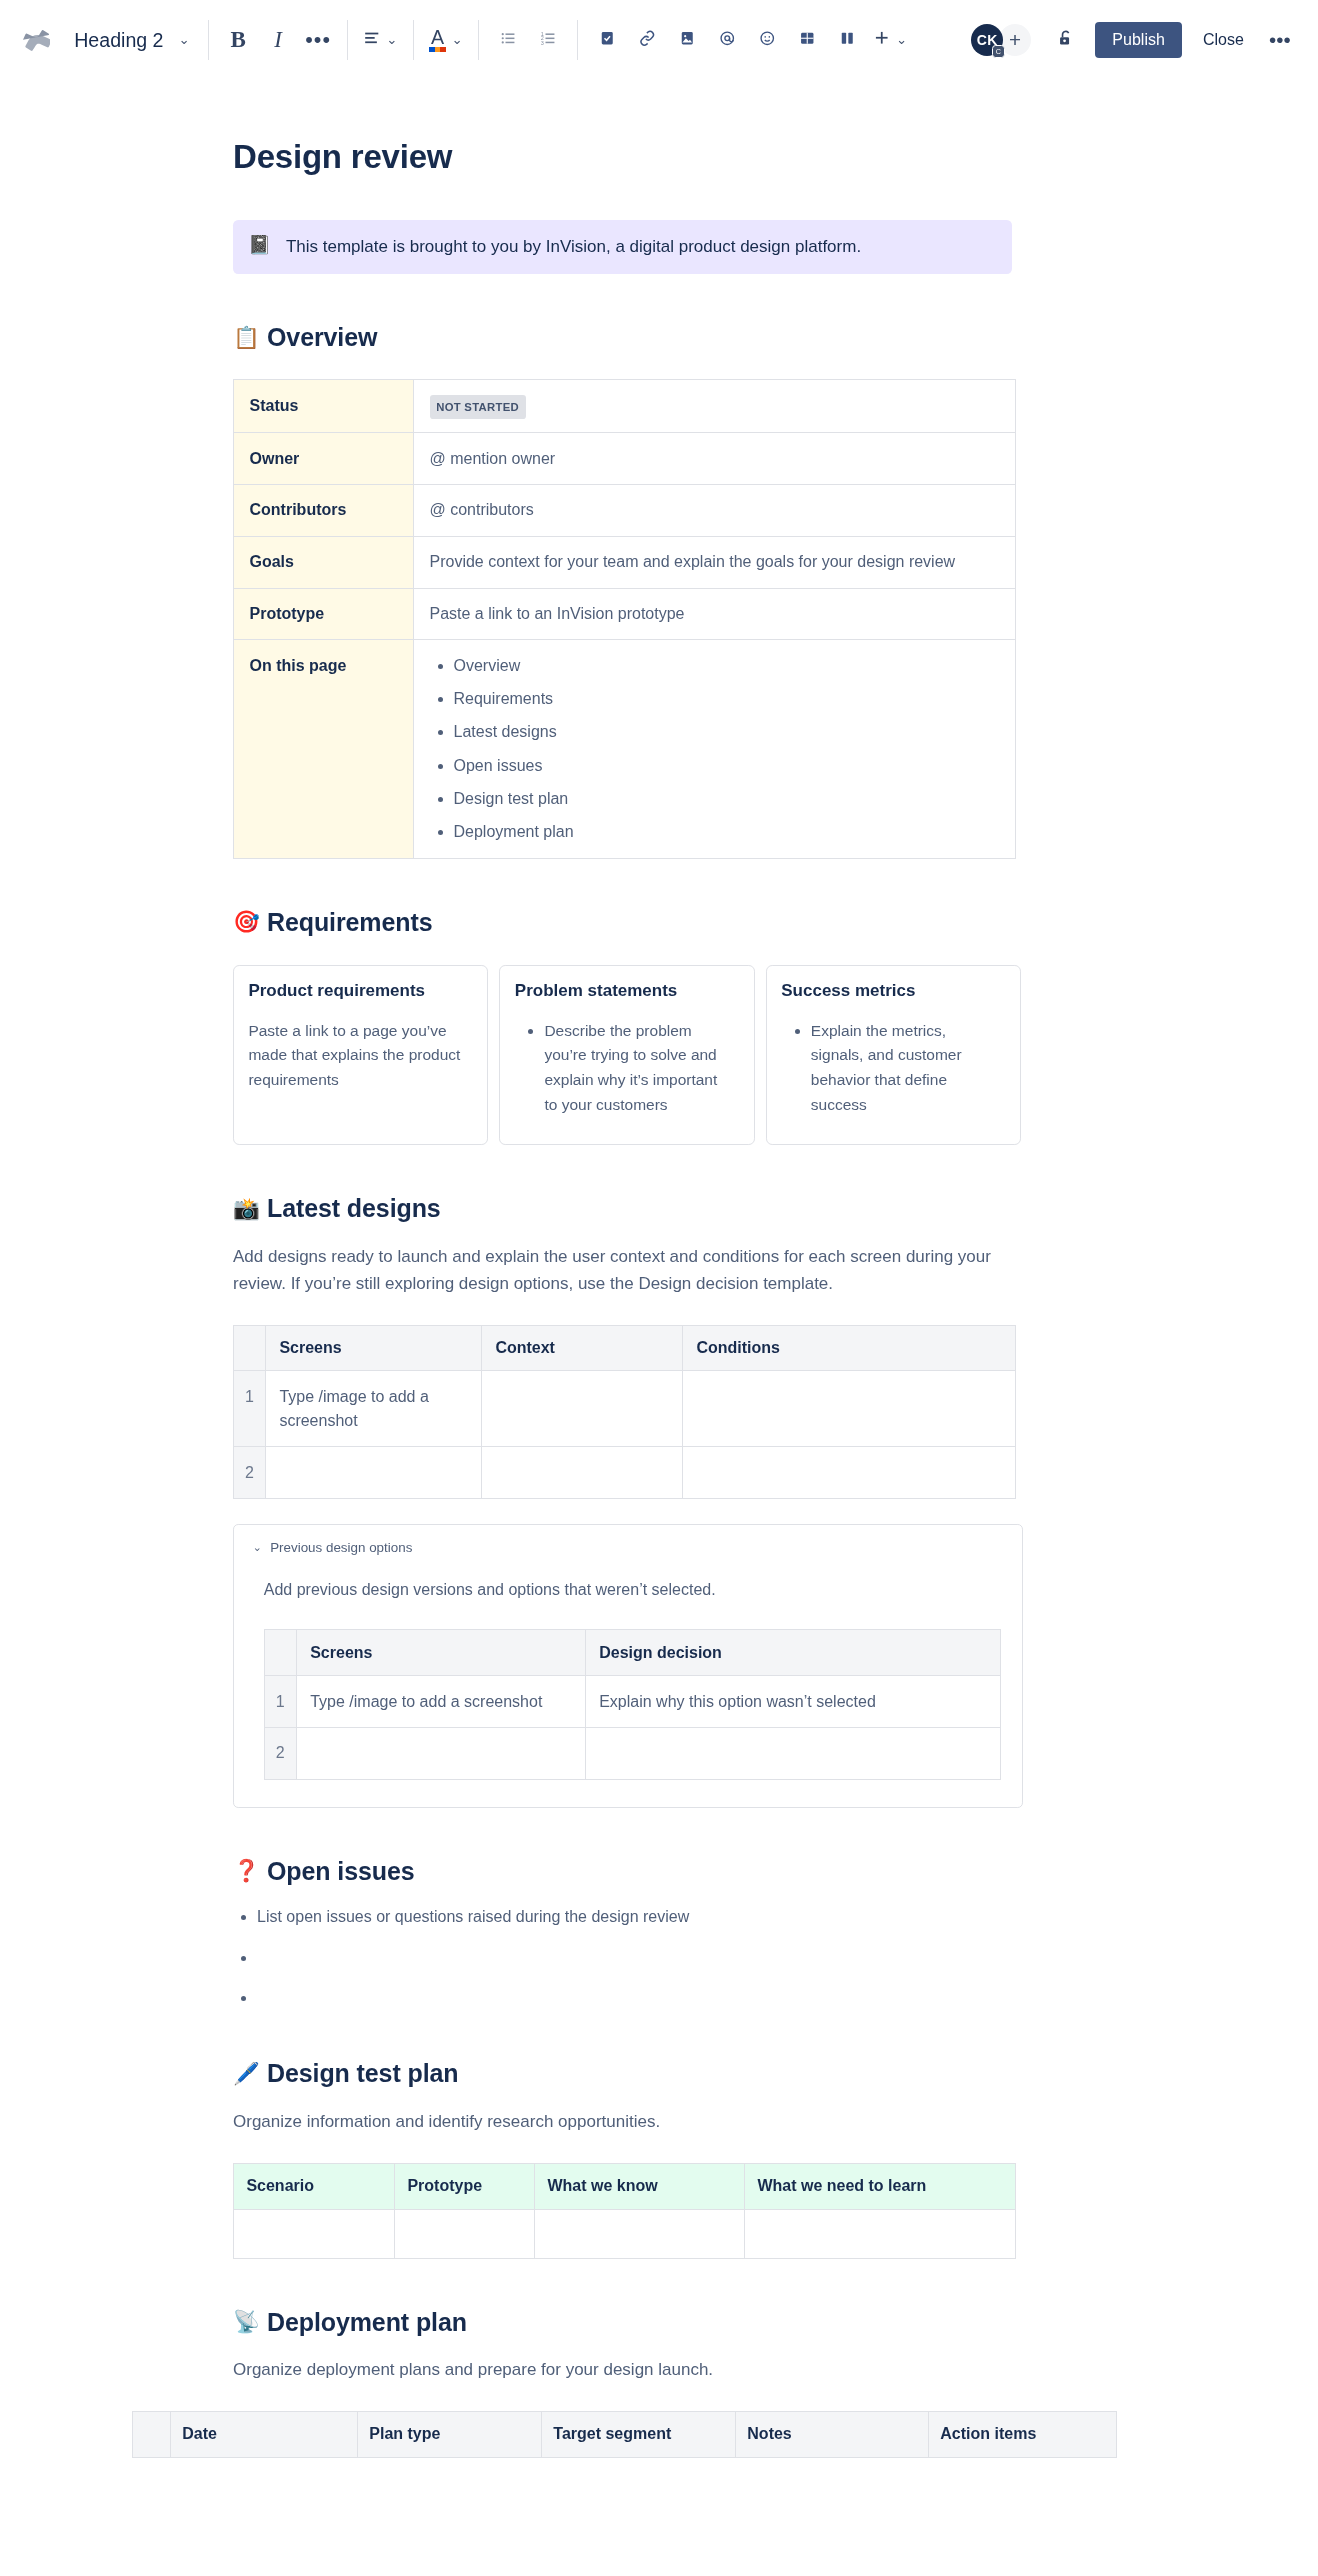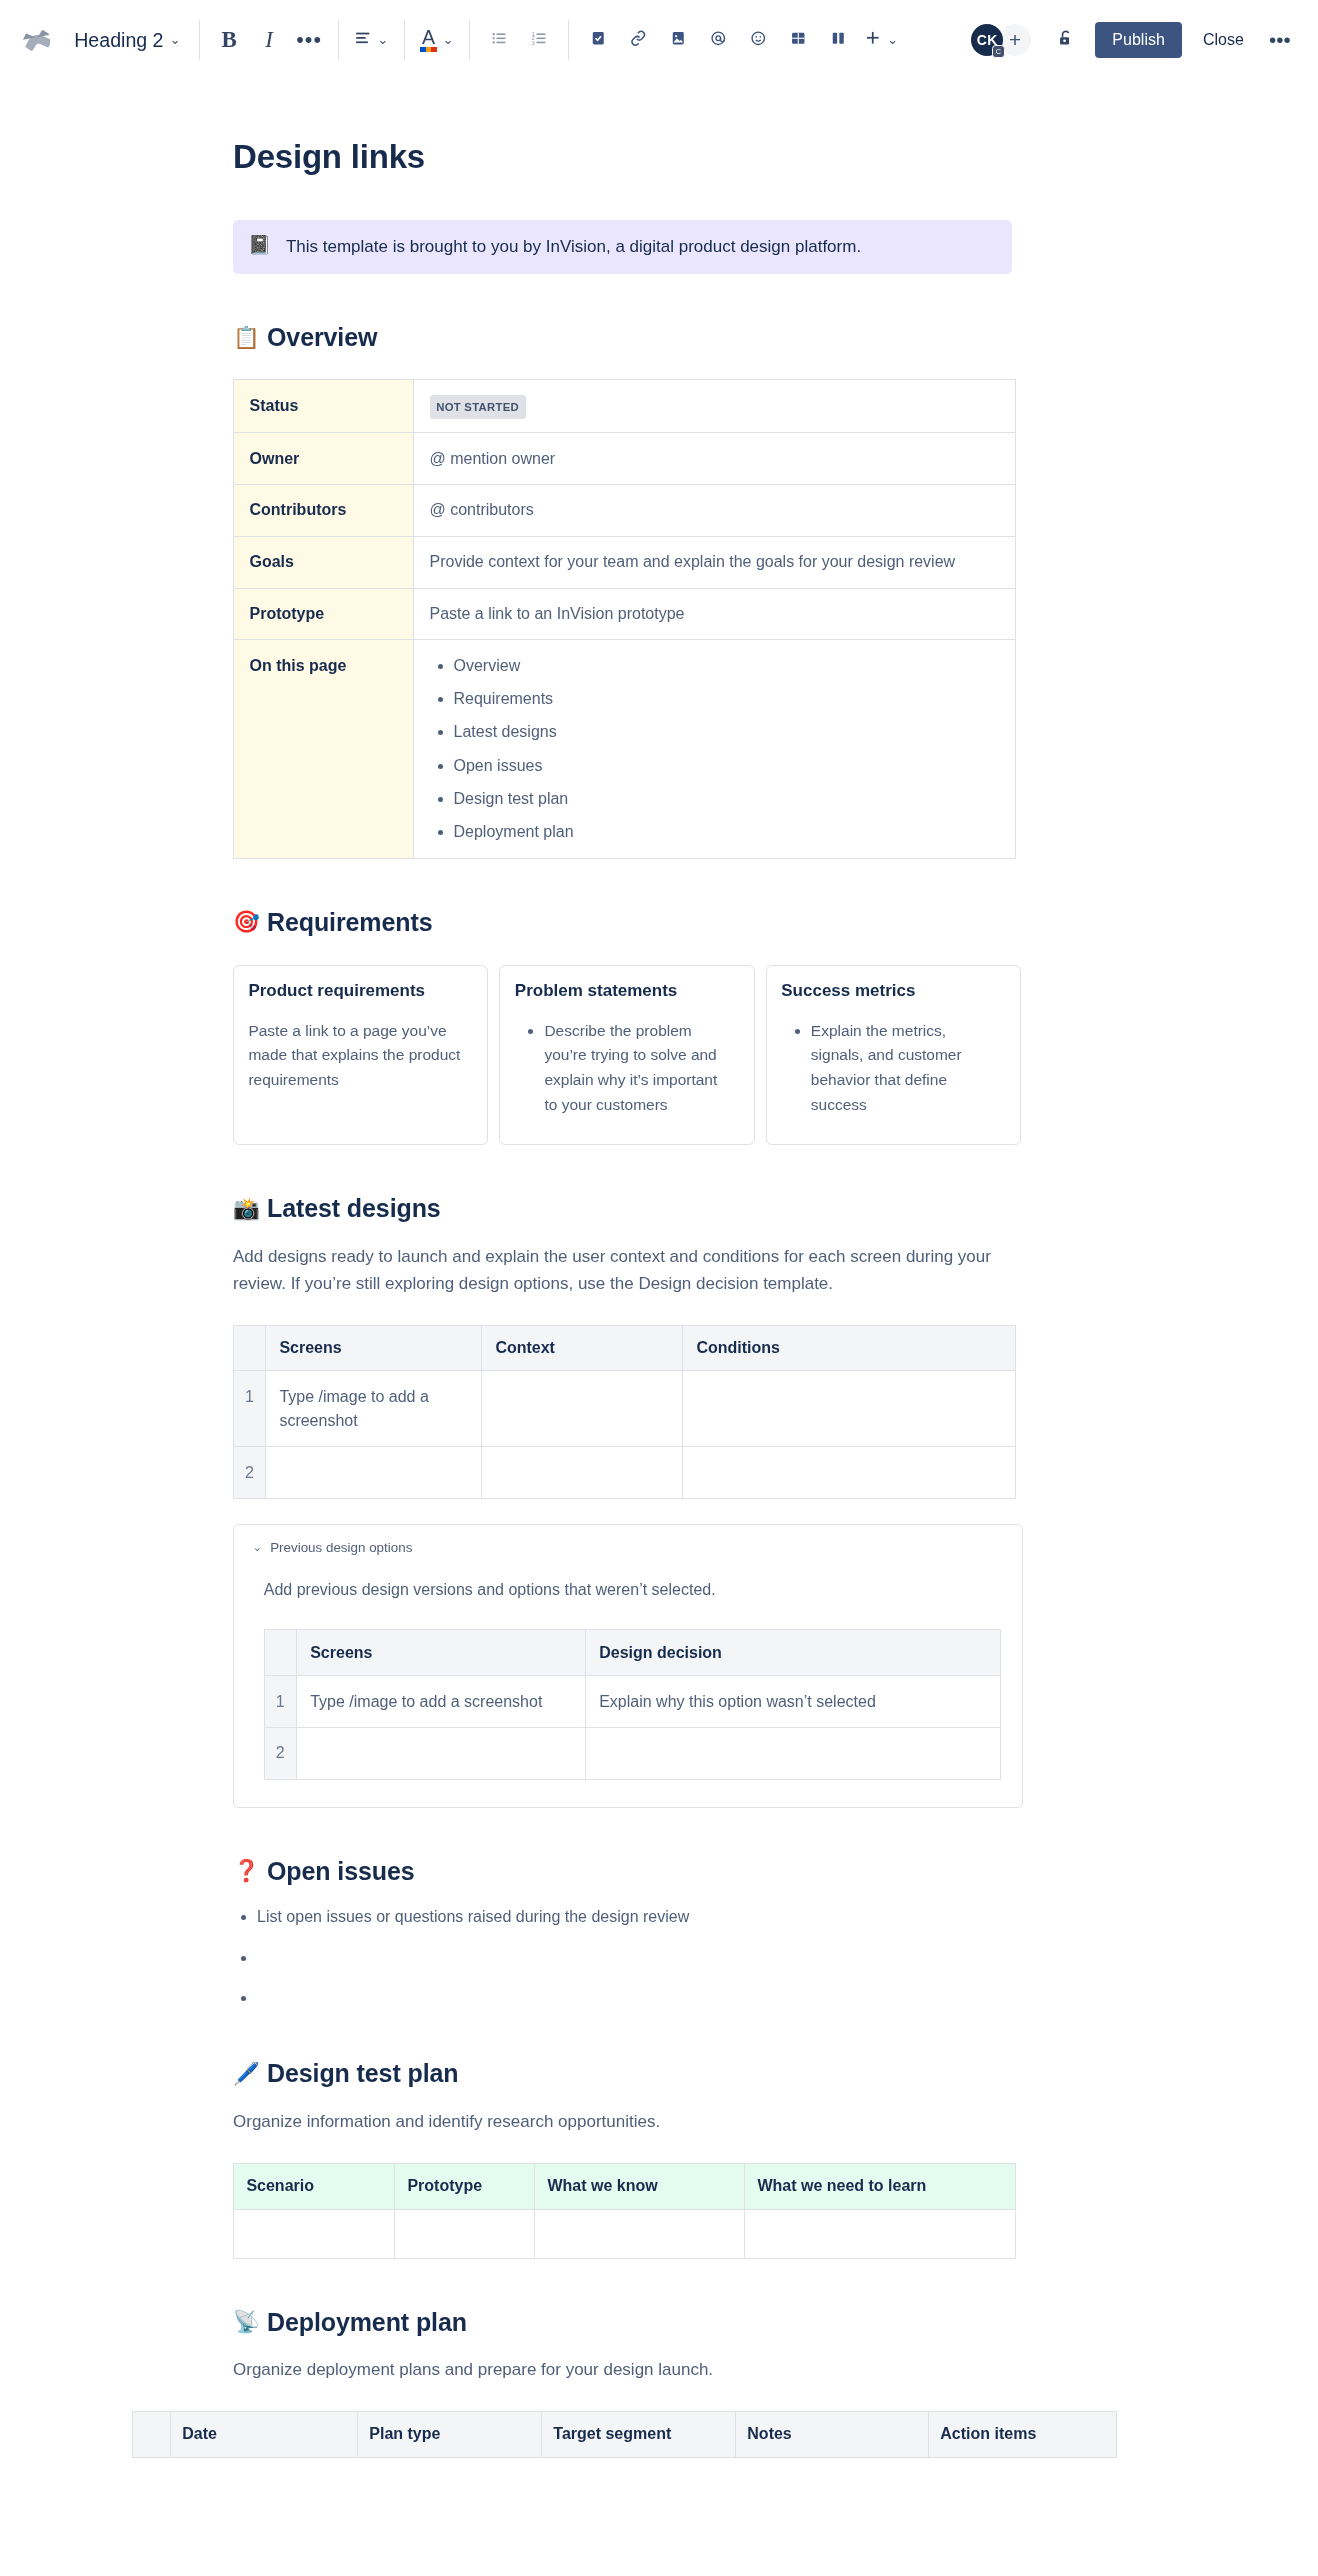--- a/index.html
+++ b/index.html
@@ -37,21 +37,21 @@
     border-radius: 5.2px;
     color: #42526E;
     cursor: pointer;
     padding: 0 6.2px;
     gap: 5.2px;
   }
   .tb-dropdown {
     font-size: 19.6px;
     color: #172B4D;
     padding: 0 9.3px 0 10.3px;
-    gap: 6px;
+    gap: 15px;
   }
   .chev { font-size: 13.4px; color:#42526E; line-height:1; }
   .tb-ico { font-size: 20.6px; line-height: 1; color:#42526E; }
   .tb-bold { font-family:"Liberation Serif", serif; font-weight:bold; font-size:23px; color:#344563;}
   .tb-italic { font-family:"Liberation Serif", serif; font-style:italic; font-size:23px; color:#344563;}
   .tb-more { font-size: 21.6px; letter-spacing:1px; color:#344563; }
   .spacer { flex: 1; }
 
   .avatars { display:flex; align-items:center; position:relative; margin-right: 17.5px;}
   .avatar {
@@ -403,21 +403,21 @@
   <button class="publish-btn">Publish</button>
   <button class="close-btn">Close</button>
   <div class="dots-btn">
     <span>•••</span>
   </div>
 </div>
 
 <div class="page">
   <div class="content">
 
-    <h1 class="doc-title">Design links</h1>
+    <h1 class="doc-title">Design review</h1>
 
     <div class="info-panel">
       <span class="ico">📓</span>
       <span class="txt">This template is brought to you by InVision, a digital product design platform.</span>
     </div>
 
     <h2 class="sec">
       <span class="emoji">📋</span>
       <span>Overview</span>
     </h2>

